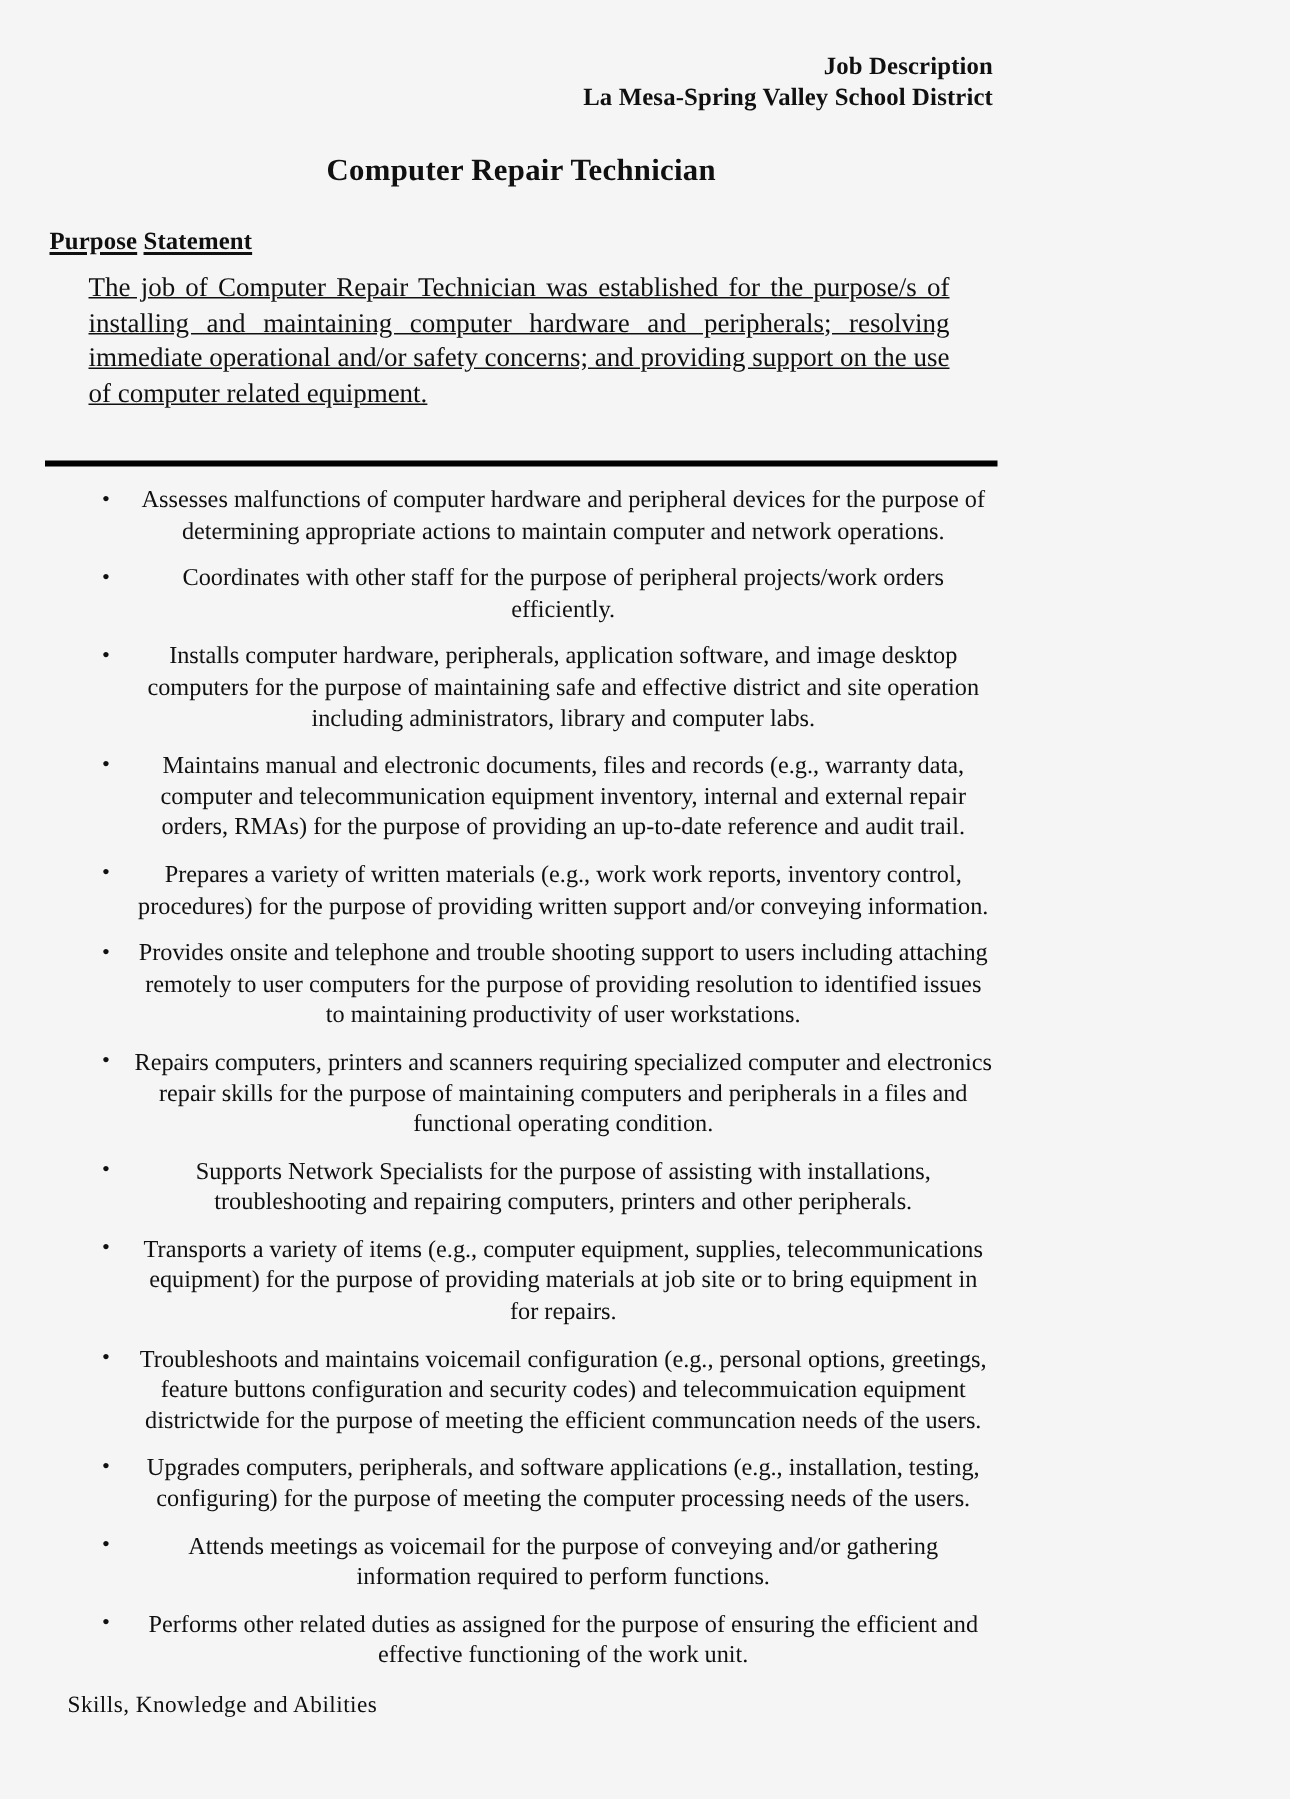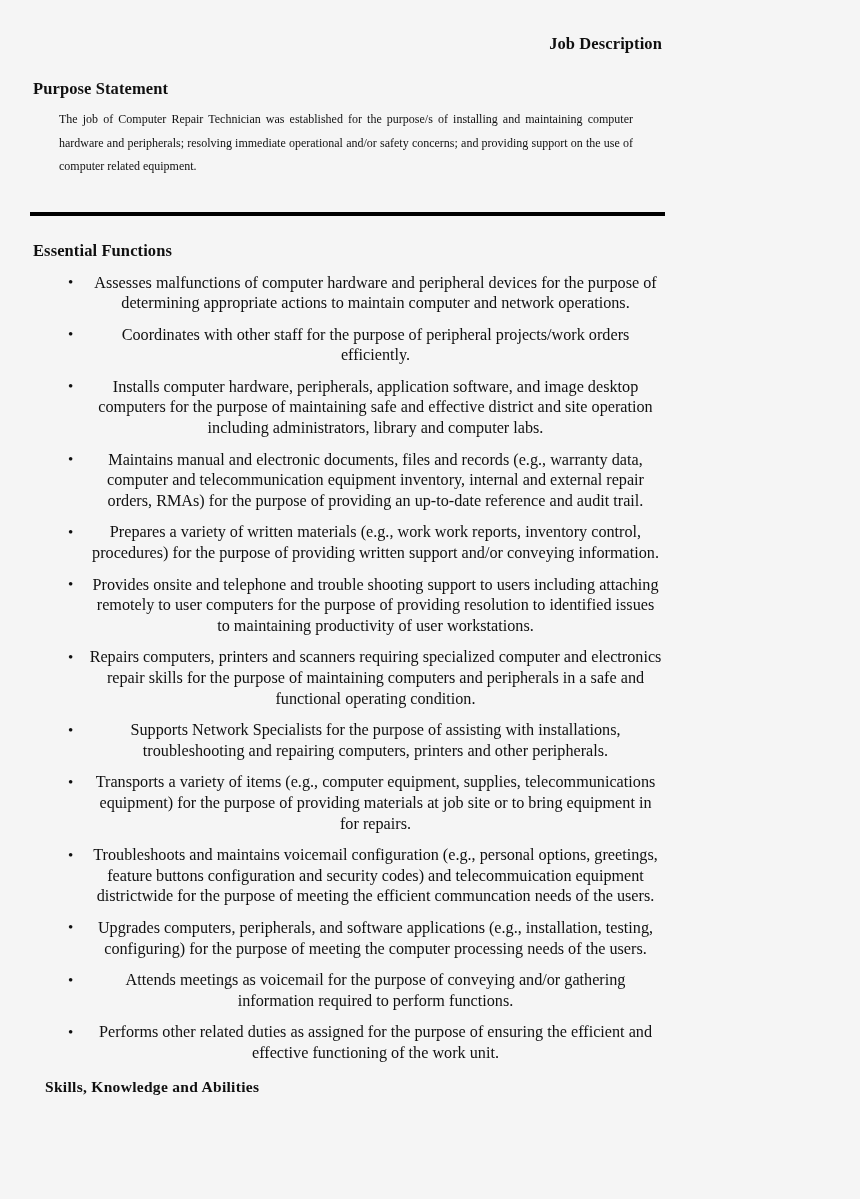--- a/index.html
+++ b/index.html
@@ -45,39 +45,41 @@
   
   .section-heading {
     font-weight: bold;
     font-size: 16.5px;
     margin-left: 33px;
     margin-top: 25px;
     letter-spacing: 0.1px;
   }
   
   .section-heading .w {
+    text-decoration: underline;
     text-underline-offset: 2px;
     text-decoration-thickness: 1.6px;
   }
 
   .subheading {
-    font-weight: bold;
+    font-weight: normal;
     font-size: 15.5px;
     margin-left: 45px;
     margin-top: 14px;
     letter-spacing: 0.3px;
   }
 
   
   .purpose-body {
     margin: 9px 62px 0 59px;
-    font-size: 12px;
+    font-size: 18px;
     line-height: 23.5px;
     text-align: justify;
     text-justify: inter-word;
+    text-decoration: underline;
   }
 
   
   .divider {
     height: 4px;
     background: #000;
     margin: 33px 30px 0 30px;
   }
 
   
@@ -107,36 +109,34 @@
   .fn-list li { margin-bottom: 11px; }
   .other-list { margin-top: 10px; }
 </style>
 </head>
 <body>
 
 <div class="page">
 
   <div class="doc-header">
     <div>Job Description</div>
+    <div>La Mesa-Spring Valley School District</div>
   </div>
 
+  <div class="job-title">Computer Repair Technician</div>
 
   <div class="section-heading">
     <span class="w">Purpose</span>
     <span class="w">Statement</span>
   </div>
 
   <div class="purpose-body">The job of Computer Repair Technician was established for the purpose/s of installing and maintaining computer hardware and peripherals; resolving immediate operational and/or safety concerns; and providing support on the use of computer related equipment.</div>
 
   <div class="divider"></div>
 
-  <div class="section-heading">
-    <span class="w">Essential</span>
-    <span class="w">Functions</span>
-  </div>
 
   <ul class="bullets fn-list" id="essential-list">
       <li>
         <span class="bullet-dot">•</span>
         <span class="txt">Assesses malfunctions of computer hardware and peripheral devices  for the purpose of determining appropriate actions to maintain computer and network operations.</span>
       </li>
       <li>
         <span class="bullet-dot">•</span>
         <span class="txt">Coordinates with other staff for the purpose of peripheral projects/work orders efficiently.</span>
       </li>
@@ -151,21 +151,21 @@
       <li>
         <span class="bullet-dot">•</span>
         <span class="txt">Prepares a variety of written materials (e.g., work work reports, inventory control, procedures) for the purpose of providing written support and/or conveying information.</span>
       </li>
       <li>
         <span class="bullet-dot">•</span>
         <span class="txt">Provides onsite and telephone and trouble shooting support to users including attaching remotely to user computers for the purpose of providing resolution to identified issues to maintaining productivity of user workstations.</span>
       </li>
       <li>
         <span class="bullet-dot">•</span>
-        <span class="txt">Repairs computers, printers and scanners requiring specialized computer and electronics repair skills for the purpose of maintaining computers and peripherals in a safe and functional operating condition.</span>
+        <span class="txt">Repairs computers, printers and scanners requiring specialized computer and electronics repair skills for the purpose of maintaining computers and peripherals in a files and functional operating condition.</span>
       </li>
       <li>
         <span class="bullet-dot">•</span>
         <span class="txt">Supports Network Specialists for the purpose of assisting with installations, troubleshooting and repairing computers, printers and other peripherals.</span>
       </li>
       <li>
         <span class="bullet-dot">•</span>
         <span class="txt">Transports a variety of items (e.g., computer equipment, supplies, telecommunications equipment) for the purpose of providing materials at job site or to bring equipment in for repairs.</span>
       </li>
       <li>

